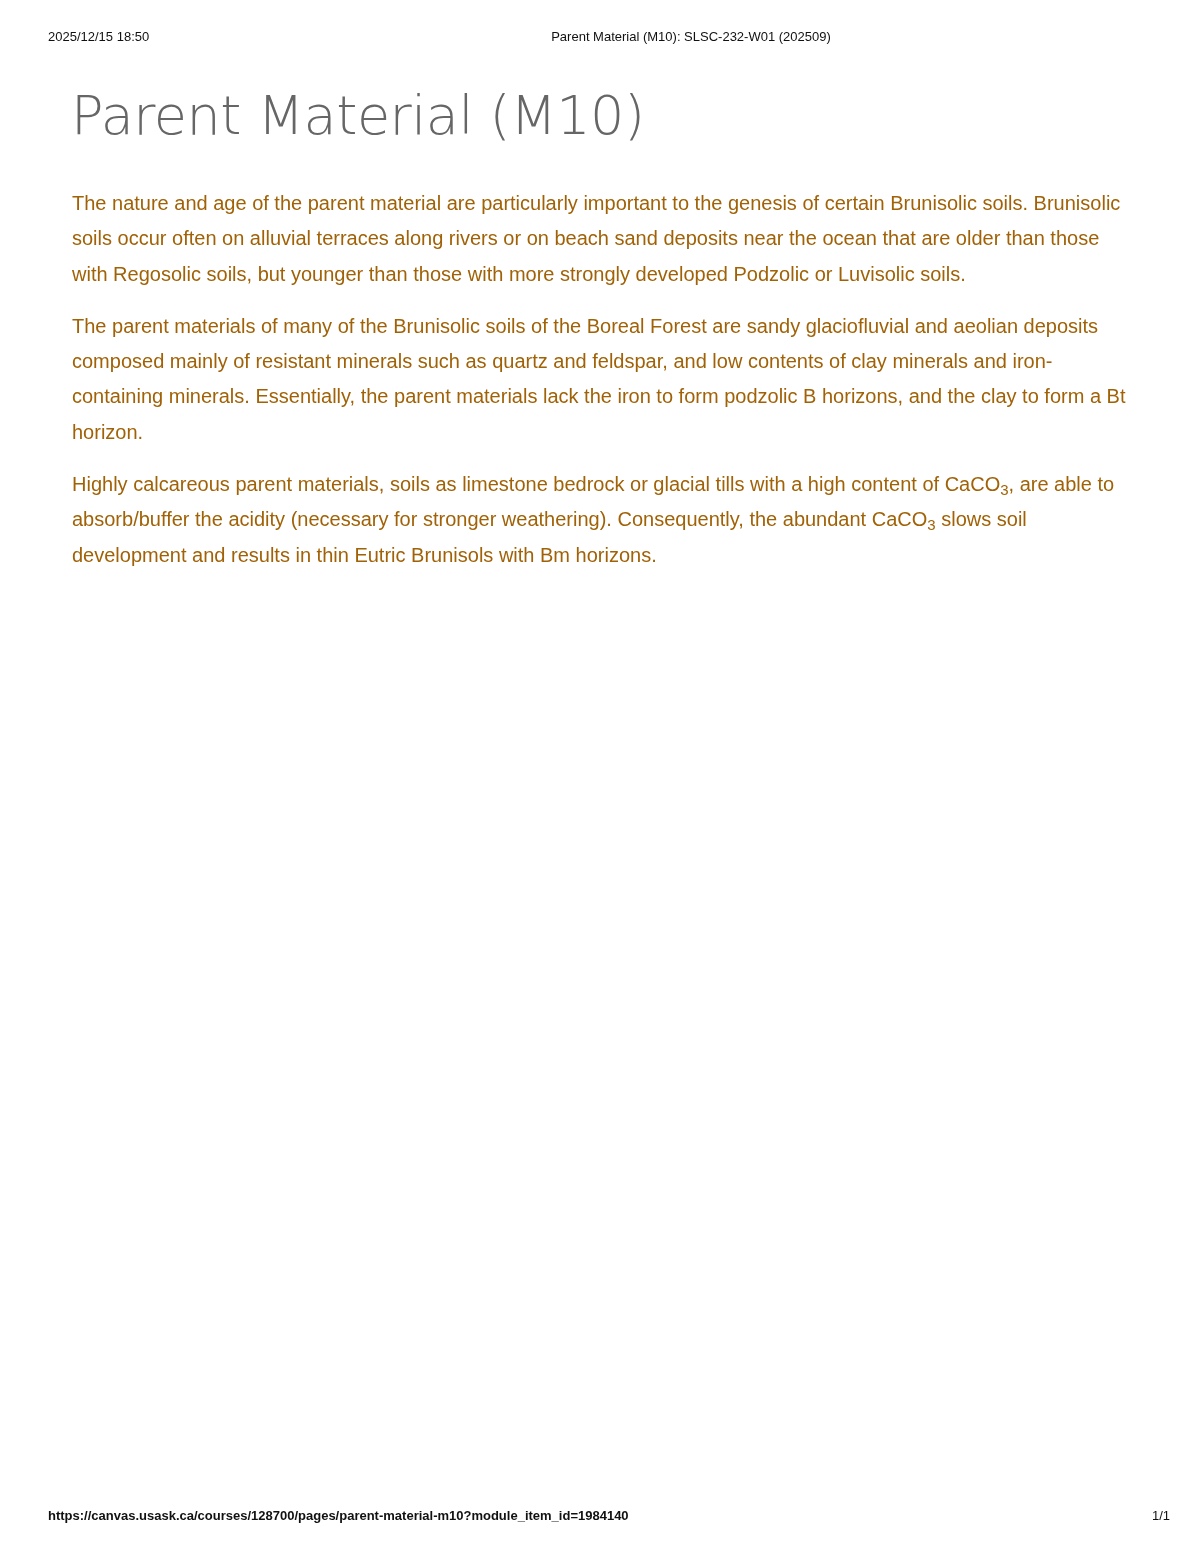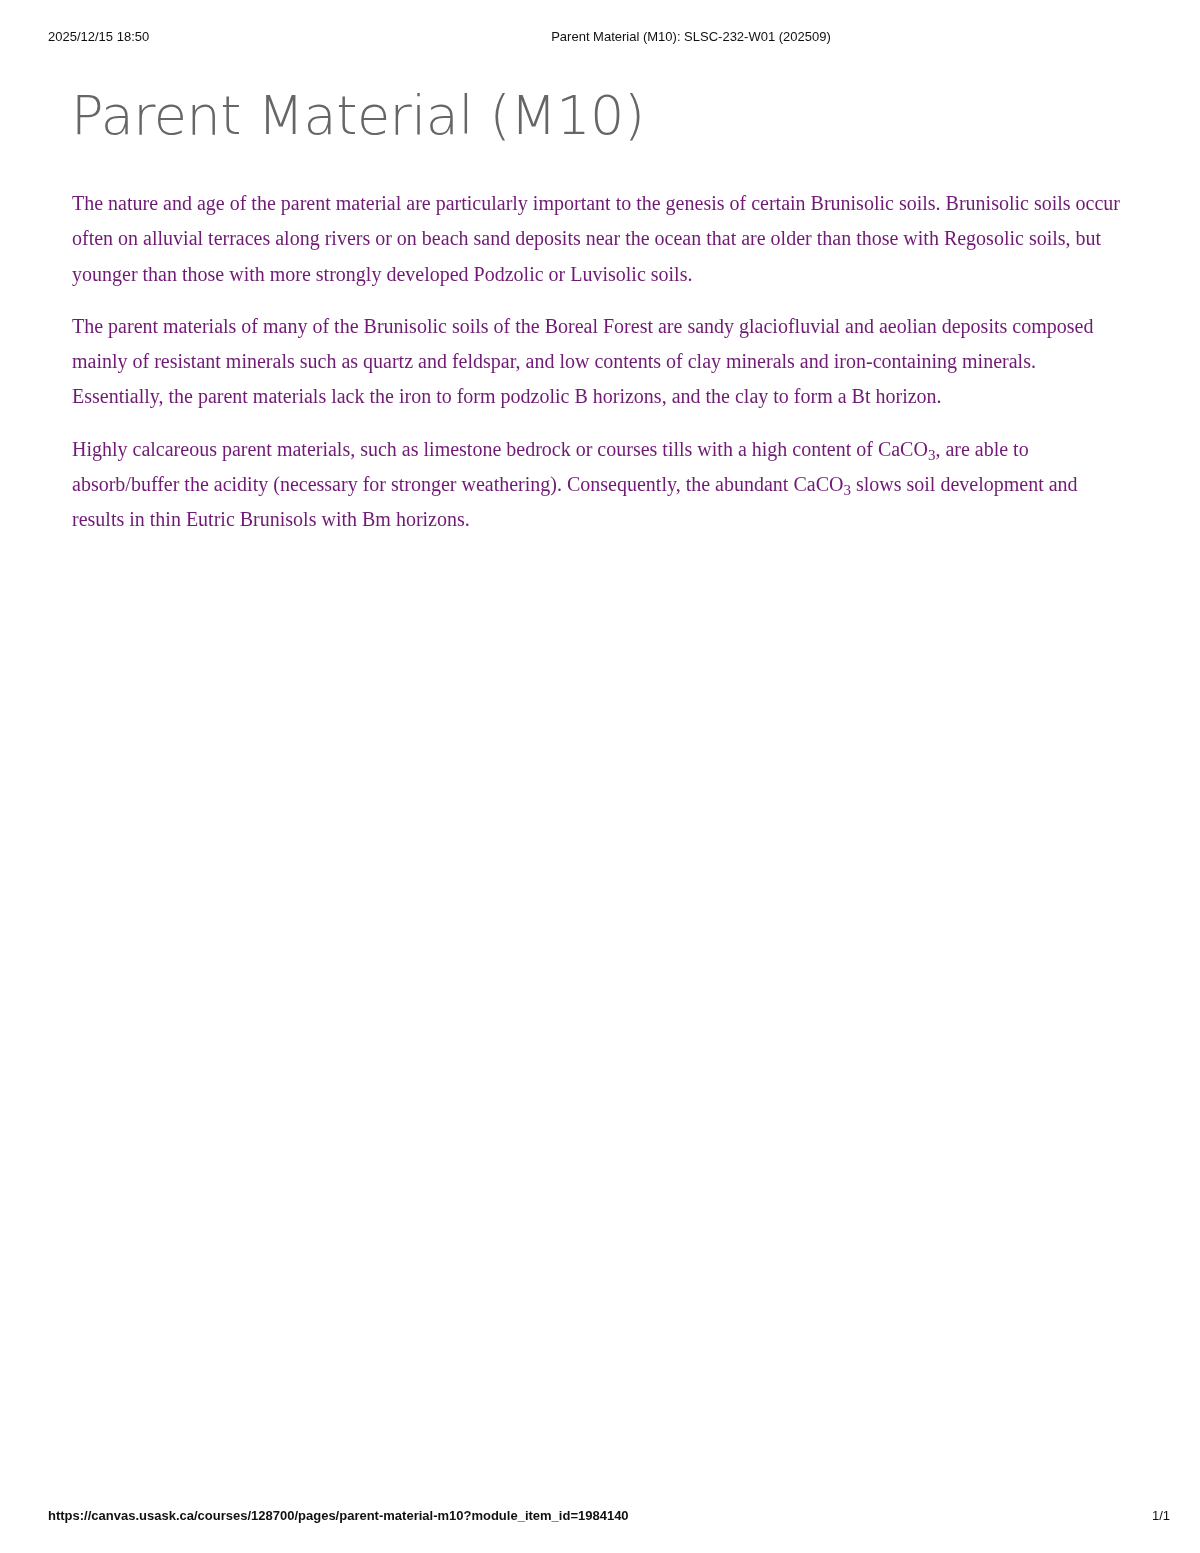--- a/index.html
+++ b/index.html
@@ -1,39 +1,39 @@
 <!DOCTYPE html>
 <html><head>
   <meta charset="utf-8">
   <style>
     html, body { margin: 0; padding: 0; background: #ffffff; }
     body { width: 1200px; height: 1553px; position: relative; overflow: hidden; font-family: "Liberation Sans", sans-serif; color: #2d3b45; }
     .print-header { position: absolute; top: 29px; left: 0; width: 988px; height: 18px; font-size: 13px; color: #111; }
     .print-header .ts { position: absolute; left: 48px; top: 0; }
     .print-header .title { position: absolute; left: 0; width: 1382px; text-align: center; top: 0; }
     .page-title { position: absolute; left: 71px; top: 84px; margin: 0; font-family: "DejaVu Sans", sans-serif; font-weight: 200; font-size: 54px; color: #666; letter-spacing: -0.5px; line-height: 1.2; }
-    .content { position: absolute; left: 72px; top: 186px; width: 1060px; font-size: 20px; line-height: 35.3px; color: #701a75; font-family: Liberation Serif, serif; }
+    .content { position: absolute; left: 72px; top: 186px; width: 1060px; font-size: 20px; line-height: 35.3px; color: #a16207; }
     .content p { margin: 0 0 17px 0; }
     .content sub { font-size: 0.75em; vertical-align: -0.25em; line-height: 0; }
     .print-footer { position: absolute; top: 1508px; left: 0; width: 1200px; font-size: 13px; color: #111; }
     .print-footer .url { position: absolute; left: 48px; font-weight: bold; }
     .print-footer .pg { position: absolute; left: 1152px; }
   </style>
 </head>
 <body>
 
 <div class="print-header">
   <span class="ts">2025/12/15 18:50</span>
   <span class="title">Parent Material (M10): SLSC-232-W01 (202509)</span>
 </div>
 
 <h1 class="page-title">Parent Material (M10)</h1>
 
 <div class="content">
   <p>The nature and age of the parent material are particularly important to the genesis of certain Brunisolic soils. Brunisolic soils occur often on alluvial terraces along rivers or on beach sand deposits near the ocean that are older than those with Regosolic soils, but younger than those with more strongly developed Podzolic or Luvisolic soils.</p>
   <p>The parent materials of many of the Brunisolic soils of the Boreal Forest are sandy glaciofluvial and aeolian deposits composed mainly of resistant minerals such as quartz and feldspar, and low contents of clay minerals and iron-containing minerals. Essentially, the parent materials lack the iron to form podzolic B horizons, and the clay to form a Bt horizon.</p>
-  <p><span>Highly calcareous parent materials, such as limestone bedrock or courses tills with a high content of CaCO</span><sub>3</sub><span>, are able to absorb/buffer the acidity (necessary for stronger weathering). Consequently, the abundant CaCO</span><sub>3</sub><span> slows soil development and results in thin Eutric Brunisols with Bm horizons.</span></p>
+  <p><span>Highly calcareous parent materials, soils as limestone bedrock or glacial tills with a high content of CaCO</span><sub>3</sub><span>, are able to absorb/buffer the acidity (necessary for stronger weathering). Consequently, the abundant CaCO</span><sub>3</sub><span> slows soil development and results in thin Eutric Brunisols with Bm horizons.</span></p>
 </div>
 
 <div class="print-footer">
   <span class="url">https://canvas.usask.ca/courses/128700/pages/parent-material-m10?module_item_id=1984140</span>
   <span class="pg">1/1</span>
 </div>
 
 </body></html>

